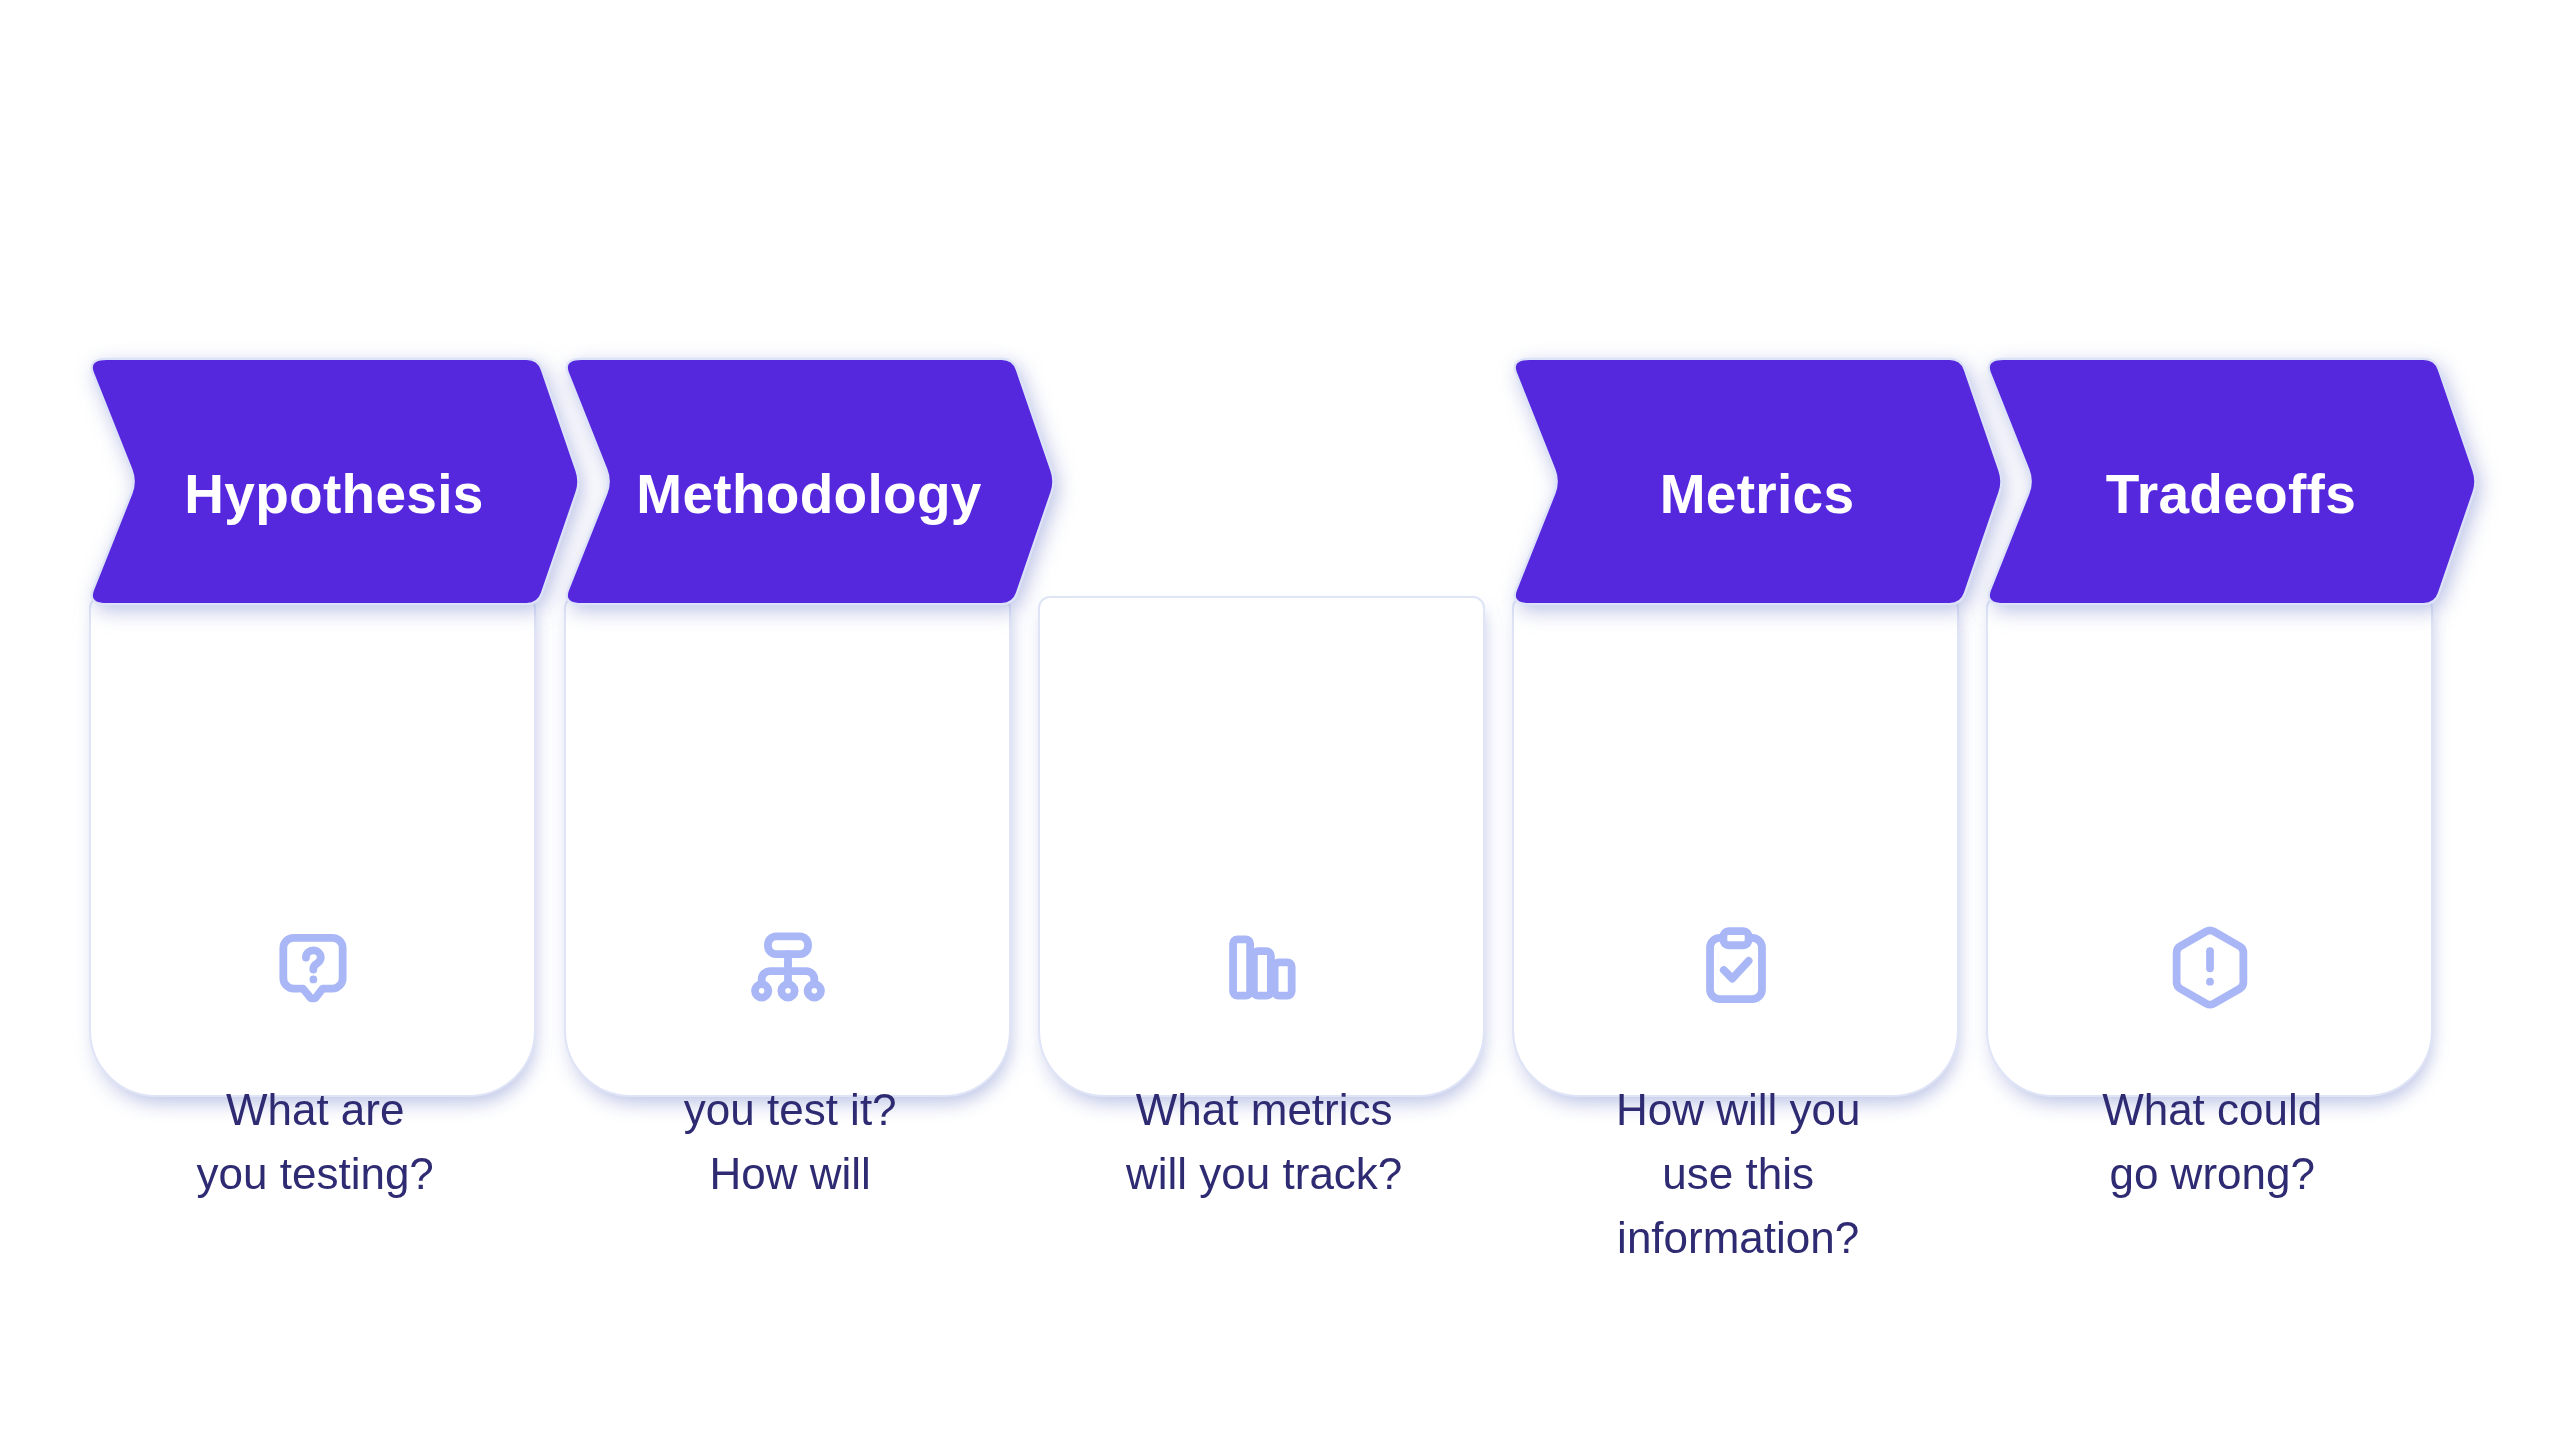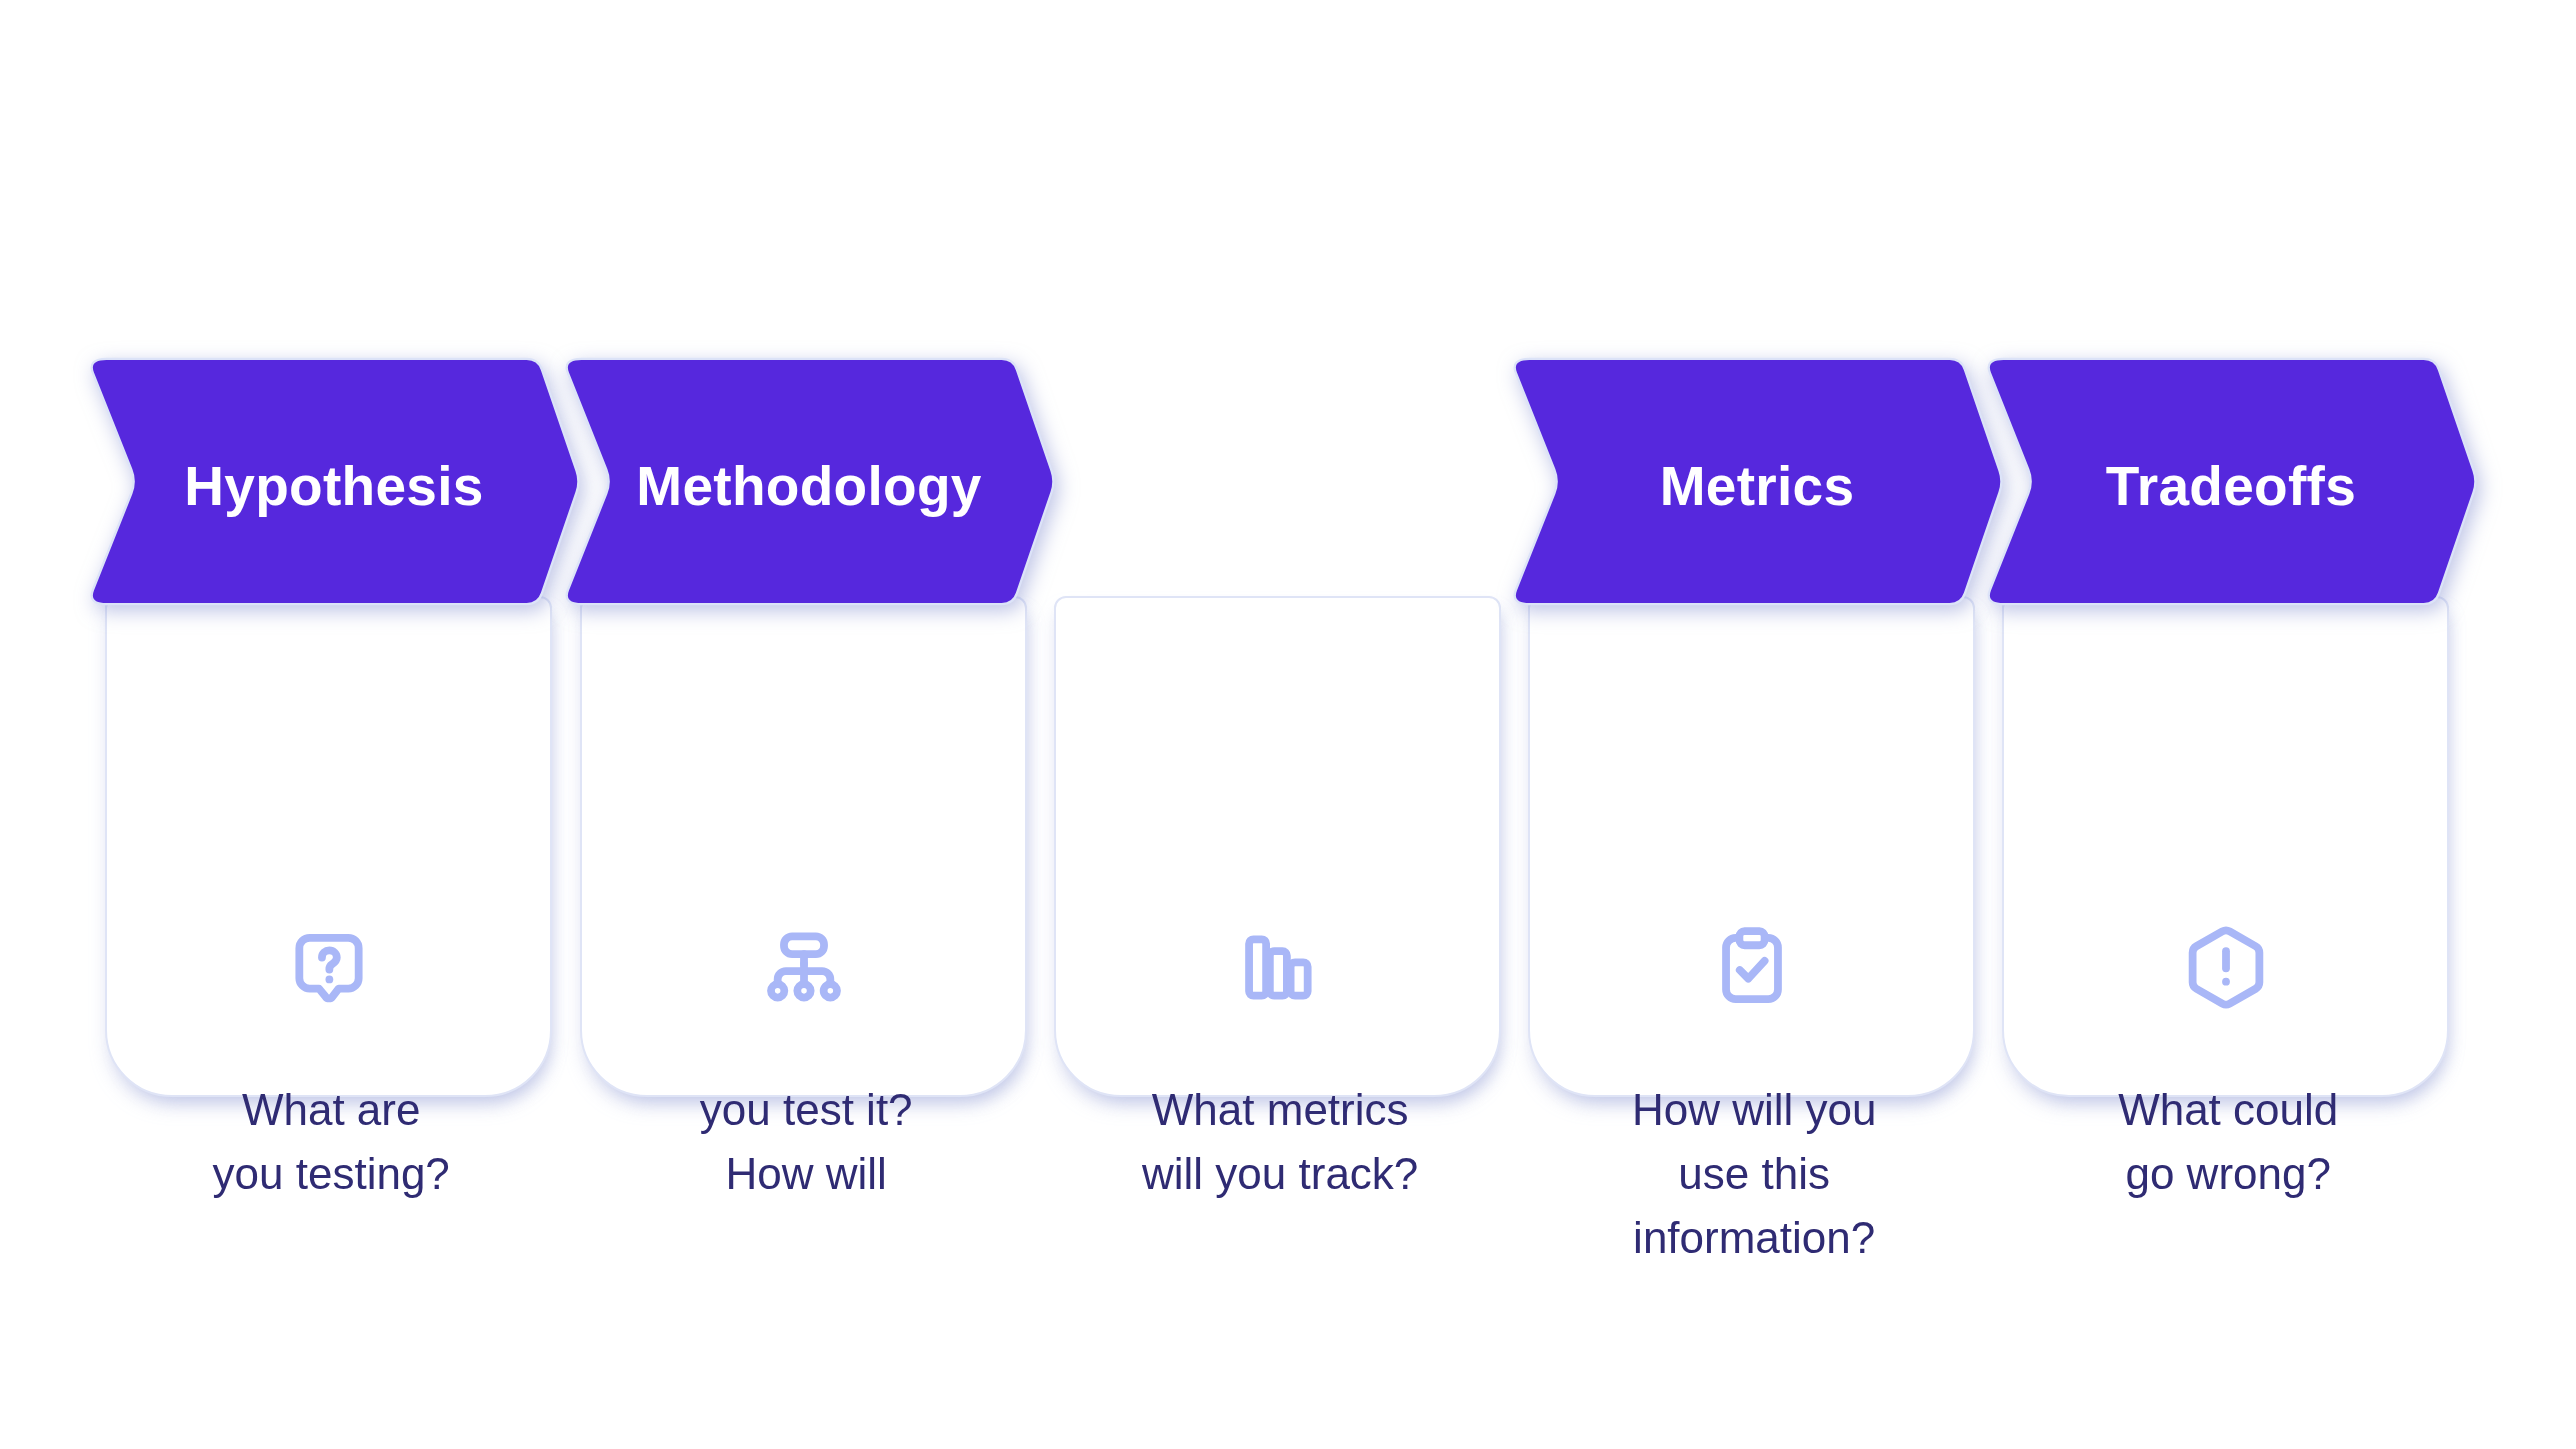--- a/index.html
+++ b/index.html
@@ -6,30 +6,29 @@
   body{width:2576px;height:1449px;position:relative;overflow:hidden;
        font-family:"Liberation Sans","DejaVu Sans",sans-serif;}
   .diagram{position:absolute;inset:0;}
   .card{position:absolute;top:360px;width:448px;height:737px;}
   .card-body{
     position:absolute;left:0;top:236px;bottom:0;width:443px;
     background:#ffffff;
     border:2.7px solid var(--card_border,#DFE4F6);
     border-radius:12px 12px 67px 67px;
     box-shadow:0 12px 20px -5.4px rgba(150,160,215,0.40), 6.7px 9.4px 16px -6.7px rgba(150,160,215,0.35);
-    margin-left:16px;
   }
   .card-header{
     position:absolute;left:0;top:0;width:490px;height:243px;
     filter:drop-shadow(4.7px 6.7px 9.4px rgba(125,138,205,0.50));
   }
   .arrow-svg{position:absolute;left:0;top:0;width:490px;height:243px;overflow:visible;}
   .arrow-svg path{fill:var(--header_purple,#5628DD);stroke:var(--header_outline,#DCE3F8);stroke-width:7;paint-order:stroke;}
   .header-title{
-    position:absolute;left:0;top:4px;width:490px;height:243px;
+    position:absolute;left:0;top:12px;width:490px;height:243px;
     display:flex;align-items:center;justify-content:center;
     color:#ffffff;font-size:55px;font-weight:700;letter-spacing:0.3px;
   }
   .card-icon{position:absolute;top:325px;left:50%;transform:translateX(-50%);
     width:89px;height:89px;}
   .card-icon .st{fill:none;stroke:var(--icon,#A9B7F7);stroke-width:2.1;stroke-linecap:round;stroke-linejoin:round;}
   .card-icon .stf{fill:#ffffff;stroke:var(--icon,#A9B7F7);stroke-width:2.1;stroke-linecap:round;stroke-linejoin:round;}
   .card-question{
     position:absolute;top:480px;left:2.7px;width:443px;
     text-align:center;color:var(--body_text,#2F2B73);

